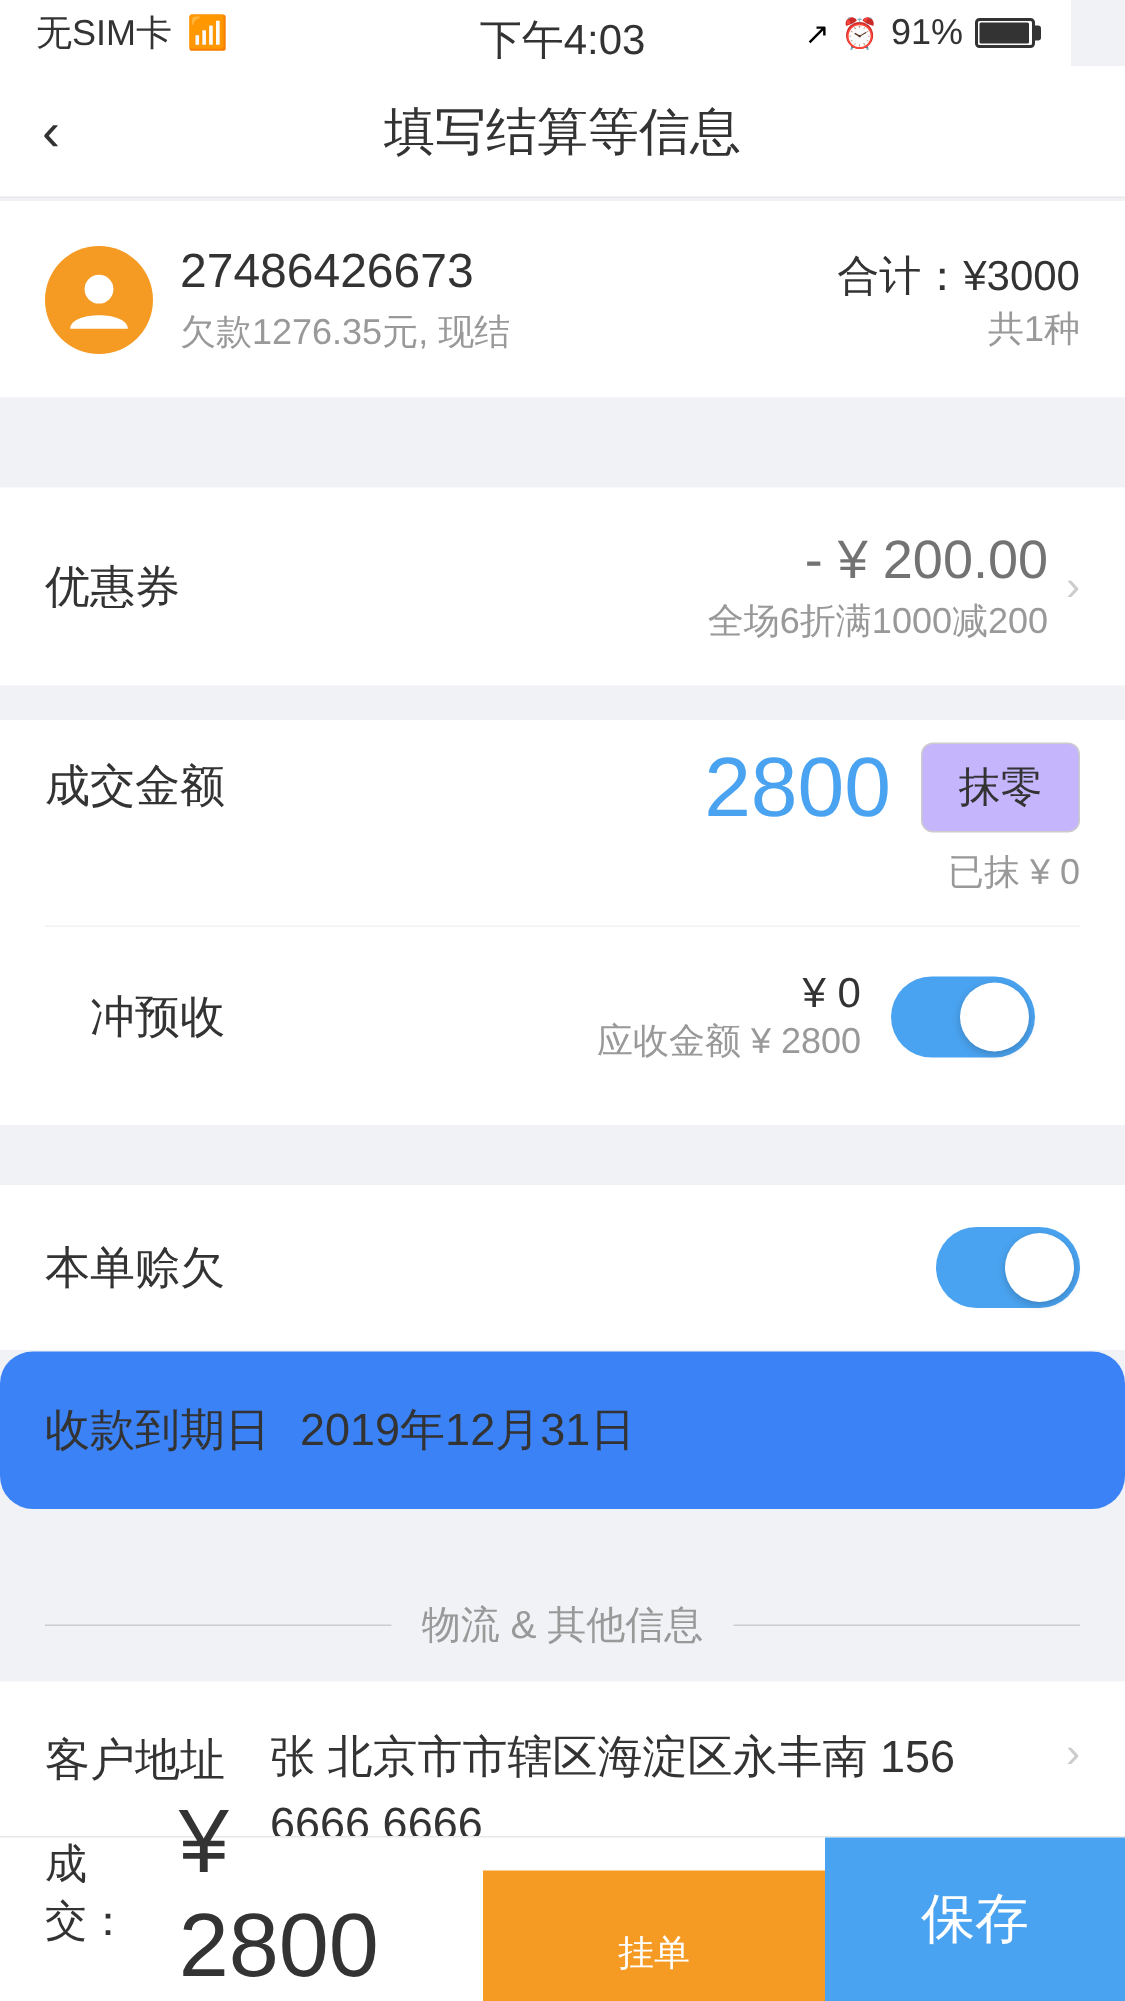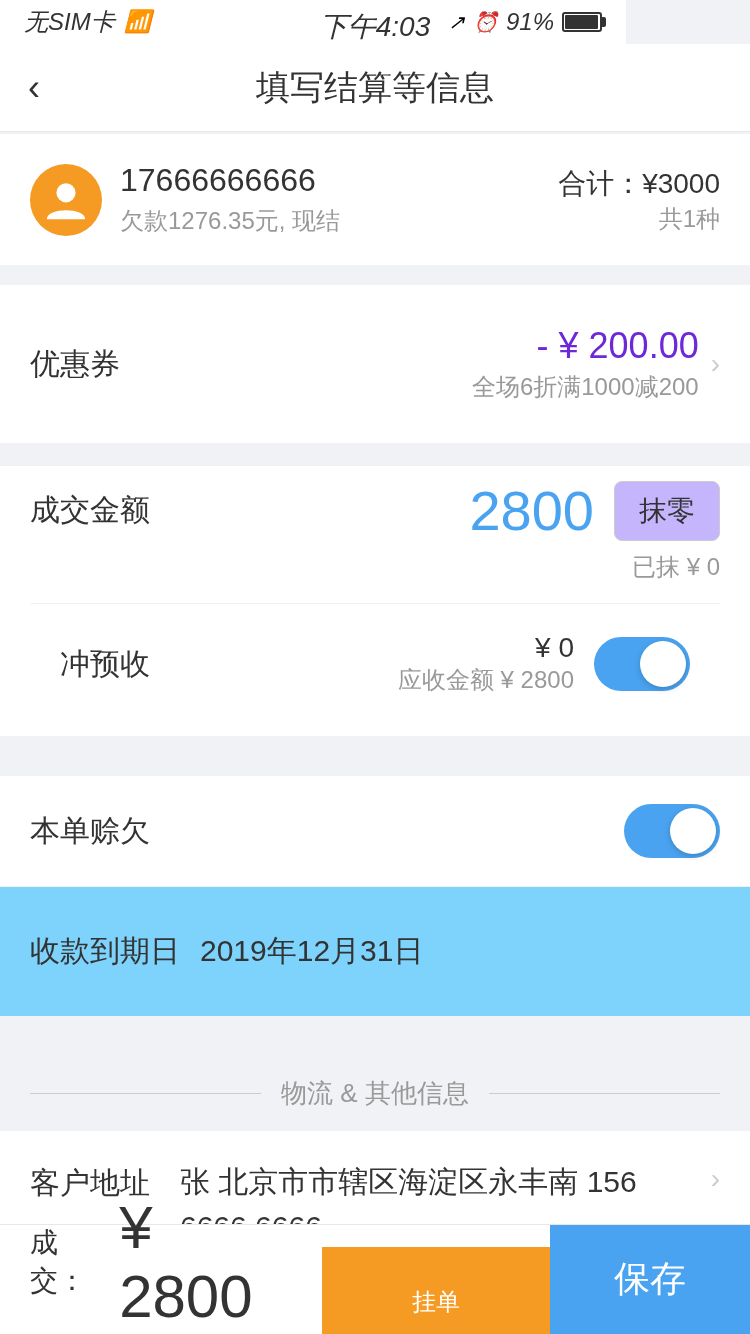--- a/index.html
+++ b/index.html
@@ -7,29 +7,28 @@
     body {
       width: 750px;
       min-height: 1334px;
       font-family: -apple-system, "PingFang SC", "Helvetica Neue", sans-serif;
       background: #f0f2f5;
       position: relative;
     }
 
     
     .status-bar {
-      width: 626px;
+      width: 714px;
       height: 44px;
       background: #fff;
       display: flex;
       align-items: center;
       justify-content: space-between;
       padding: 0 24px;
       font-size: 28px;
-      font-style: italic;
     }
     .status-left {
       display: flex;
       align-items: center;
       gap: 10px;
       font-size: 26px;
     }
     .status-center {
       font-size: 30px;
       font-weight: 500;
@@ -126,29 +125,30 @@
     .customer-right { text-align: right; }
     .customer-total { font-size: 28px; color: #333; }
     .customer-count { font-size: 24px; color: #999; }
 
     
     .section-divider { height: 20px; background: #f0f2f5; }
 
     
     .coupon-row {
       background: #fff;
-      padding: 40px 30px;
+      padding: 27px 30px;
       display: flex;
       align-items: center;
       justify-content: space-between;
       border-bottom: 1px solid #f0f2f5;
+      margin-top: 40px;
     }
     .coupon-label { font-size: 30px; color: #333; }
     .coupon-right { display: flex; align-items: center; gap: 12px; }
-    .coupon-discount { font-size: 36px; color: #6d28d9; font-weight: 500; }
+    .coupon-discount { font-size: 36px; color: #737373; font-weight: 500; }
     .coupon-desc { font-size: 24px; color: #999; text-align: right; }
     .coupon-right-col { display: flex; flex-direction: column; align-items: flex-end; gap: 4px; }
     .chevron { font-size: 28px; color: #ccc; }
 
     
     .amount-section {
       background: #fff;
       margin-top: 2px;
       padding: 12px 30px;
     }
@@ -215,23 +215,24 @@
       padding: 28px 30px;
       display: flex;
       align-items: center;
       justify-content: space-between;
       margin-top: 20px;
     }
     .debt-label { font-size: 30px; color: #333; }
 
     
     .due-date-section {
-      background: #7dd3fc;
-      padding: 44px 30px;
+      background: #3b82f6;
+      padding: 32px 30px;
       border-top: 1px solid #f0f2f5;
+      border-radius: 22px;
     }
     .due-date-row { display: flex; align-items: center; gap: 20px; }
     .due-date-label { font-size: 30px; color: #333; }
     .due-date-value { font-size: 30px; color: #333; }
     .logistics-header {
       padding: 20px 30px;
       display: flex;
       align-items: center;
       gap: 20px;
     }
@@ -326,21 +327,21 @@
 
 <div class="customer-card">
   <div class="customer-left">
     <div class="avatar">
       <svg viewBox="0 0 40 40" fill="white" xmlns="http://www.w3.org/2000/svg" style="width:48px;height:48px;">
         <circle cx="20" cy="14" r="8" fill="white"></circle>
         <path d="M4 36 C4 26 36 26 36 36" fill="white"></path>
       </svg>
     </div>
     <div class="customer-info">
-      <div class="customer-phone">17666666666</div>
+      <div class="customer-phone">27486426673</div>
       <div class="customer-debt">欠款1276.35元, 现结</div>
     </div>
   </div>
   <div class="customer-right">
     <div class="customer-total">合计：¥3000</div>
     <div class="customer-count">共1种</div>
   </div>
 </div>
 
 <div class="section-divider"></div>

